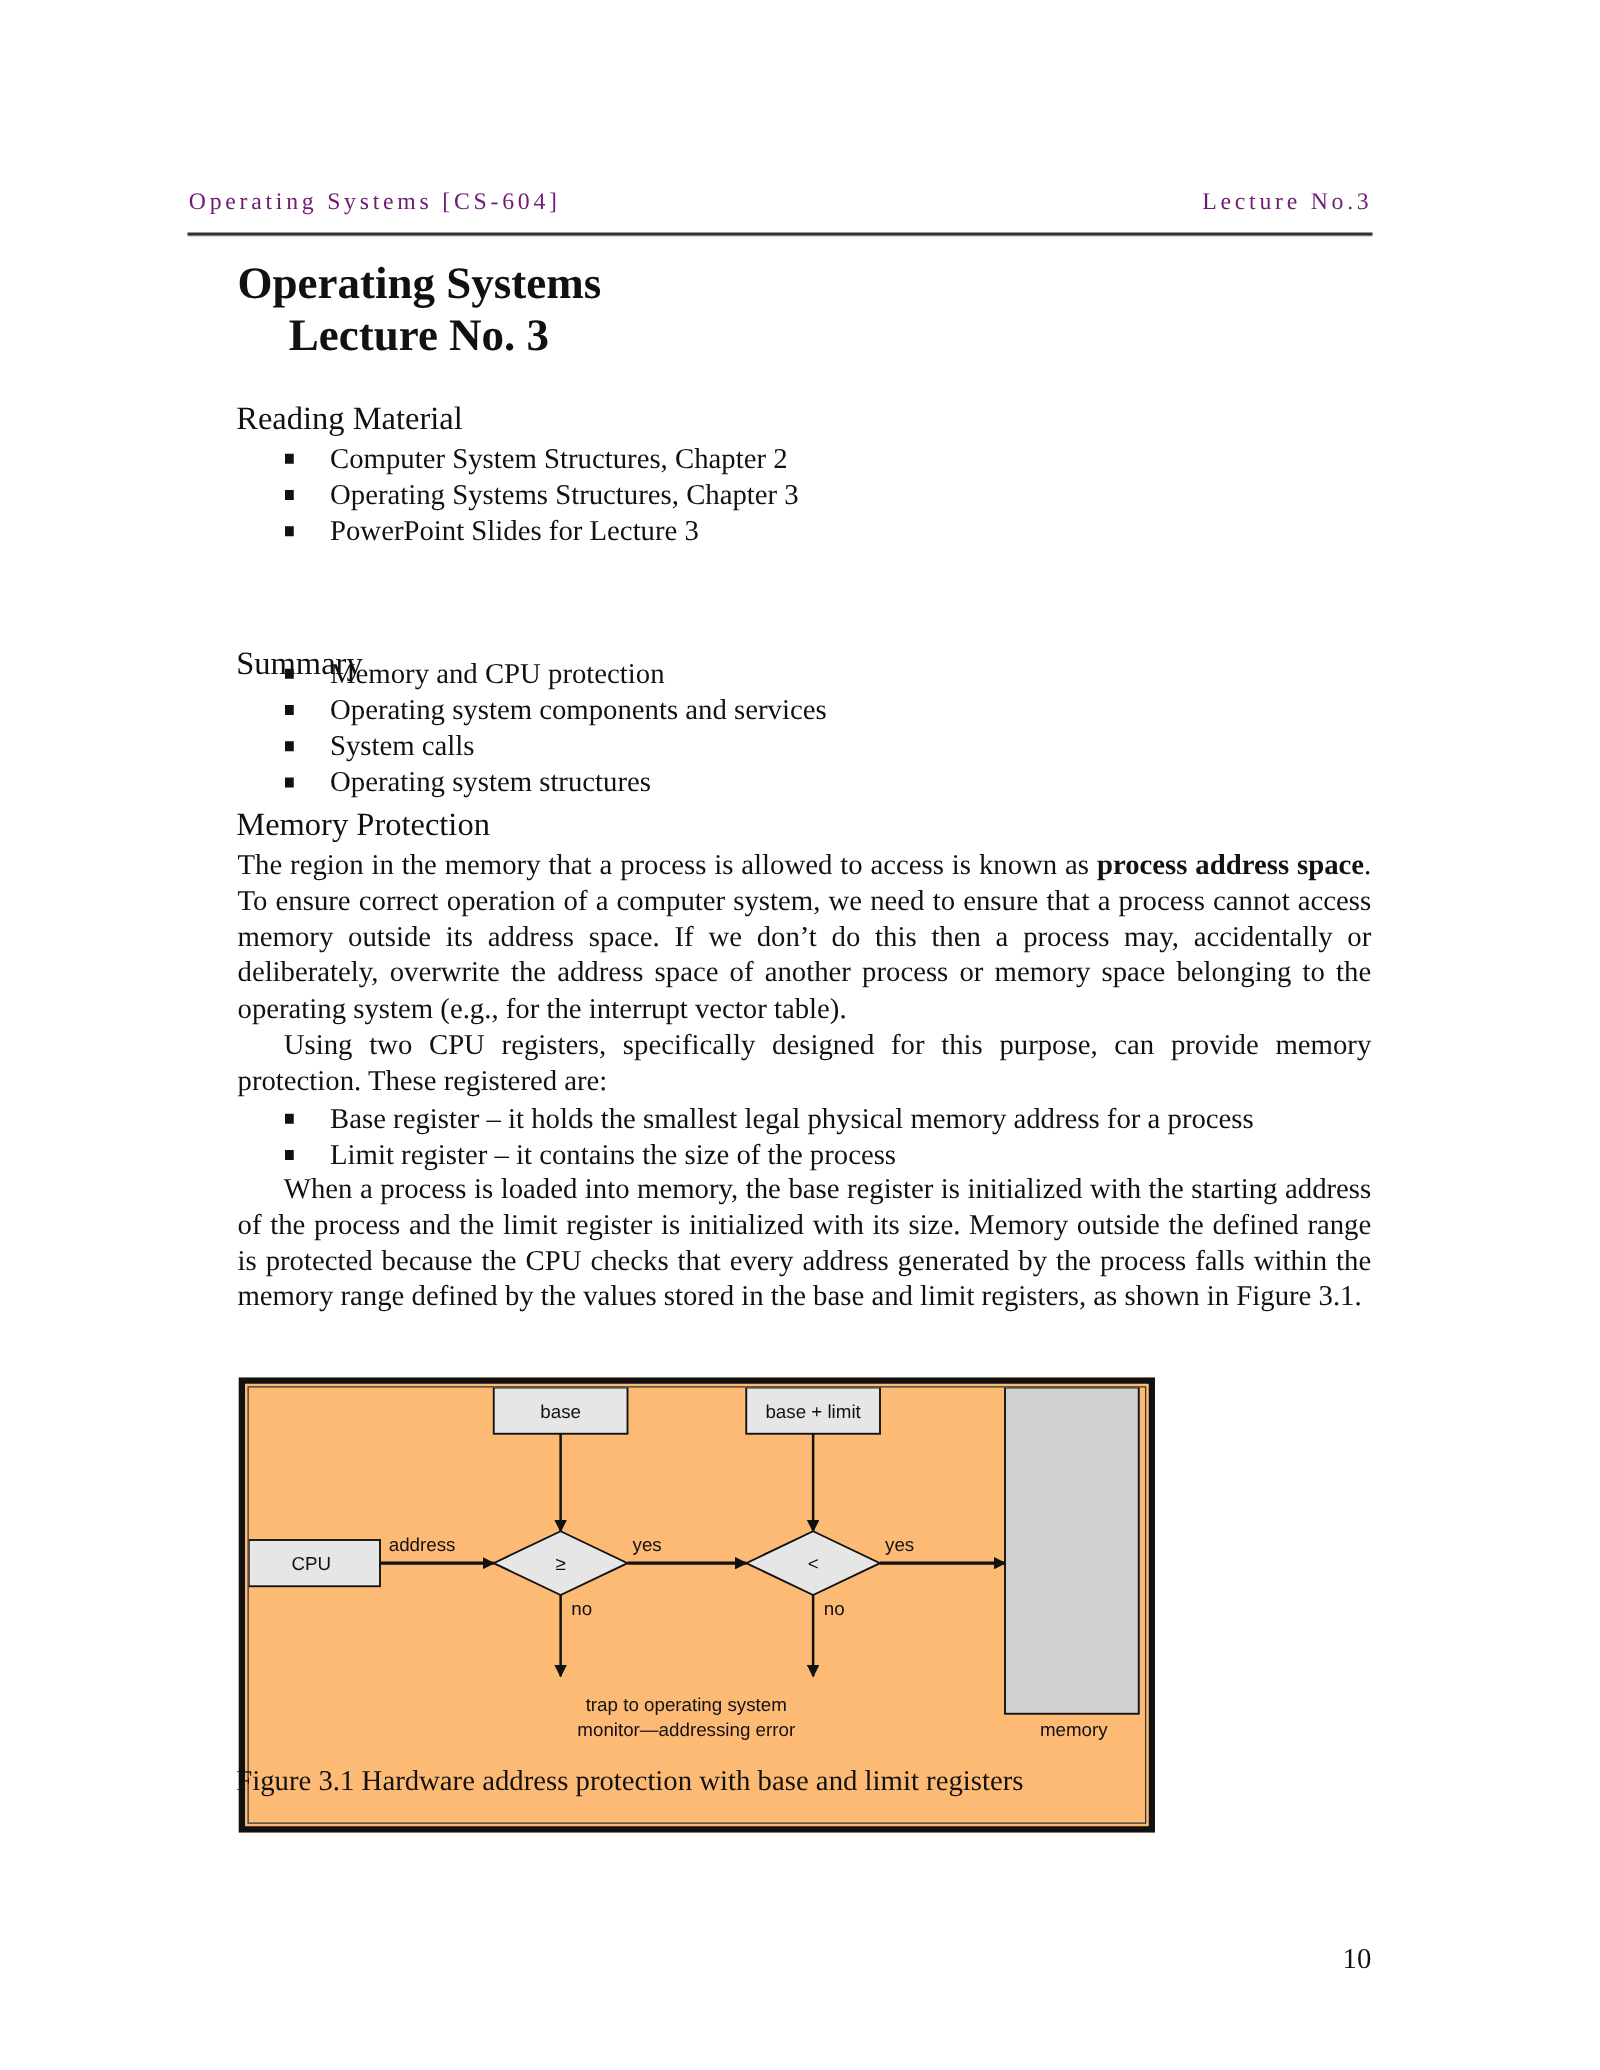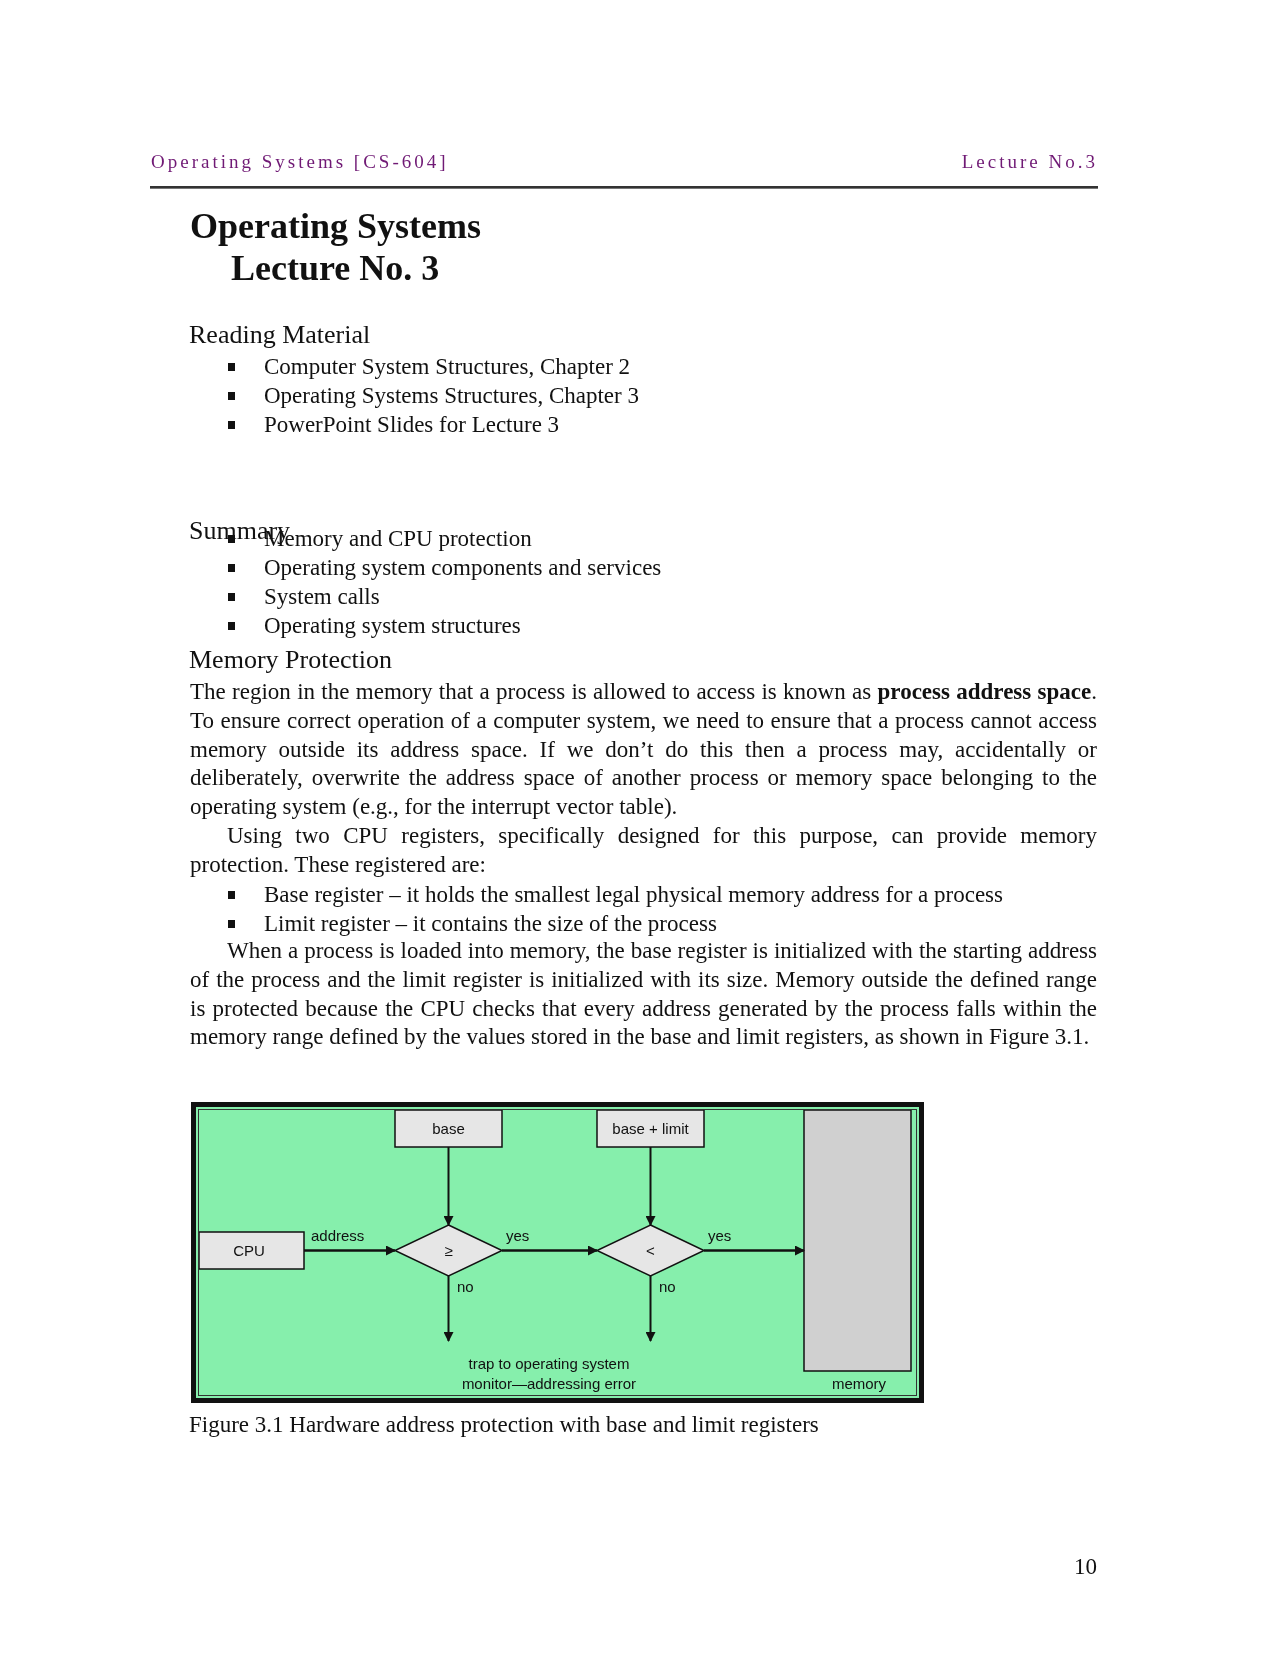--- a/index.html
+++ b/index.html
@@ -10,21 +10,21 @@
   .hdr-left { left:151px; }
   .hdr-right { right:182px; }
   .hdr-rule { left:150px; top:186px; width:948px; height:0; border-top:2px solid #333; border-bottom:1px solid #777; }
   .title { left:190px; font-weight:bold; font-size:36px; line-height:42px; }
   .sec { left:189px; font-size:26px; }
   ul.bul { position:absolute; left:190px; margin:0; padding:0; list-style:none; }
   ul.bul li { position:relative; padding-left:74px; font-size:23px; line-height:29px; white-space:nowrap; }
   ul.bul li .sq { position:absolute; left:38px; top:11px; width:7px; height:8px; background:#111; }
   .para { position:absolute; left:190px; width:907px; font-size:23px; line-height:28.8px; text-align:justify; }
   .para .ind { display:inline-block; width:37px; }
-  .figure { left:191px; top:1102px; width:733px; height:301px; border:5px solid #111; box-sizing:border-box; background:#86efac; }
+  .figure { left:191px; top:1102px; width:733px; height:364px; border:5px solid #111; box-sizing:border-box; background:#fdba74; }
   .figure .inner { position:absolute; left:2px; top:2px; right:2px; bottom:2px; border:1px solid #333; }
   .caption { left:189px; top:1412px; font-size:23px; white-space:nowrap; }
   .pageno { left:1074px; top:1554px; font-size:23px; }
   .dg { font-family:"Liberation Sans","DejaVu Sans",sans-serif; font-size:15px; fill:#111; }
 </style>
 </head>
 <body>
 
 <div class="abs hdr hdr-left">Operating Systems  [CS-604]</div>
 <div class="abs hdr hdr-right">Lecture  No.3</div>

